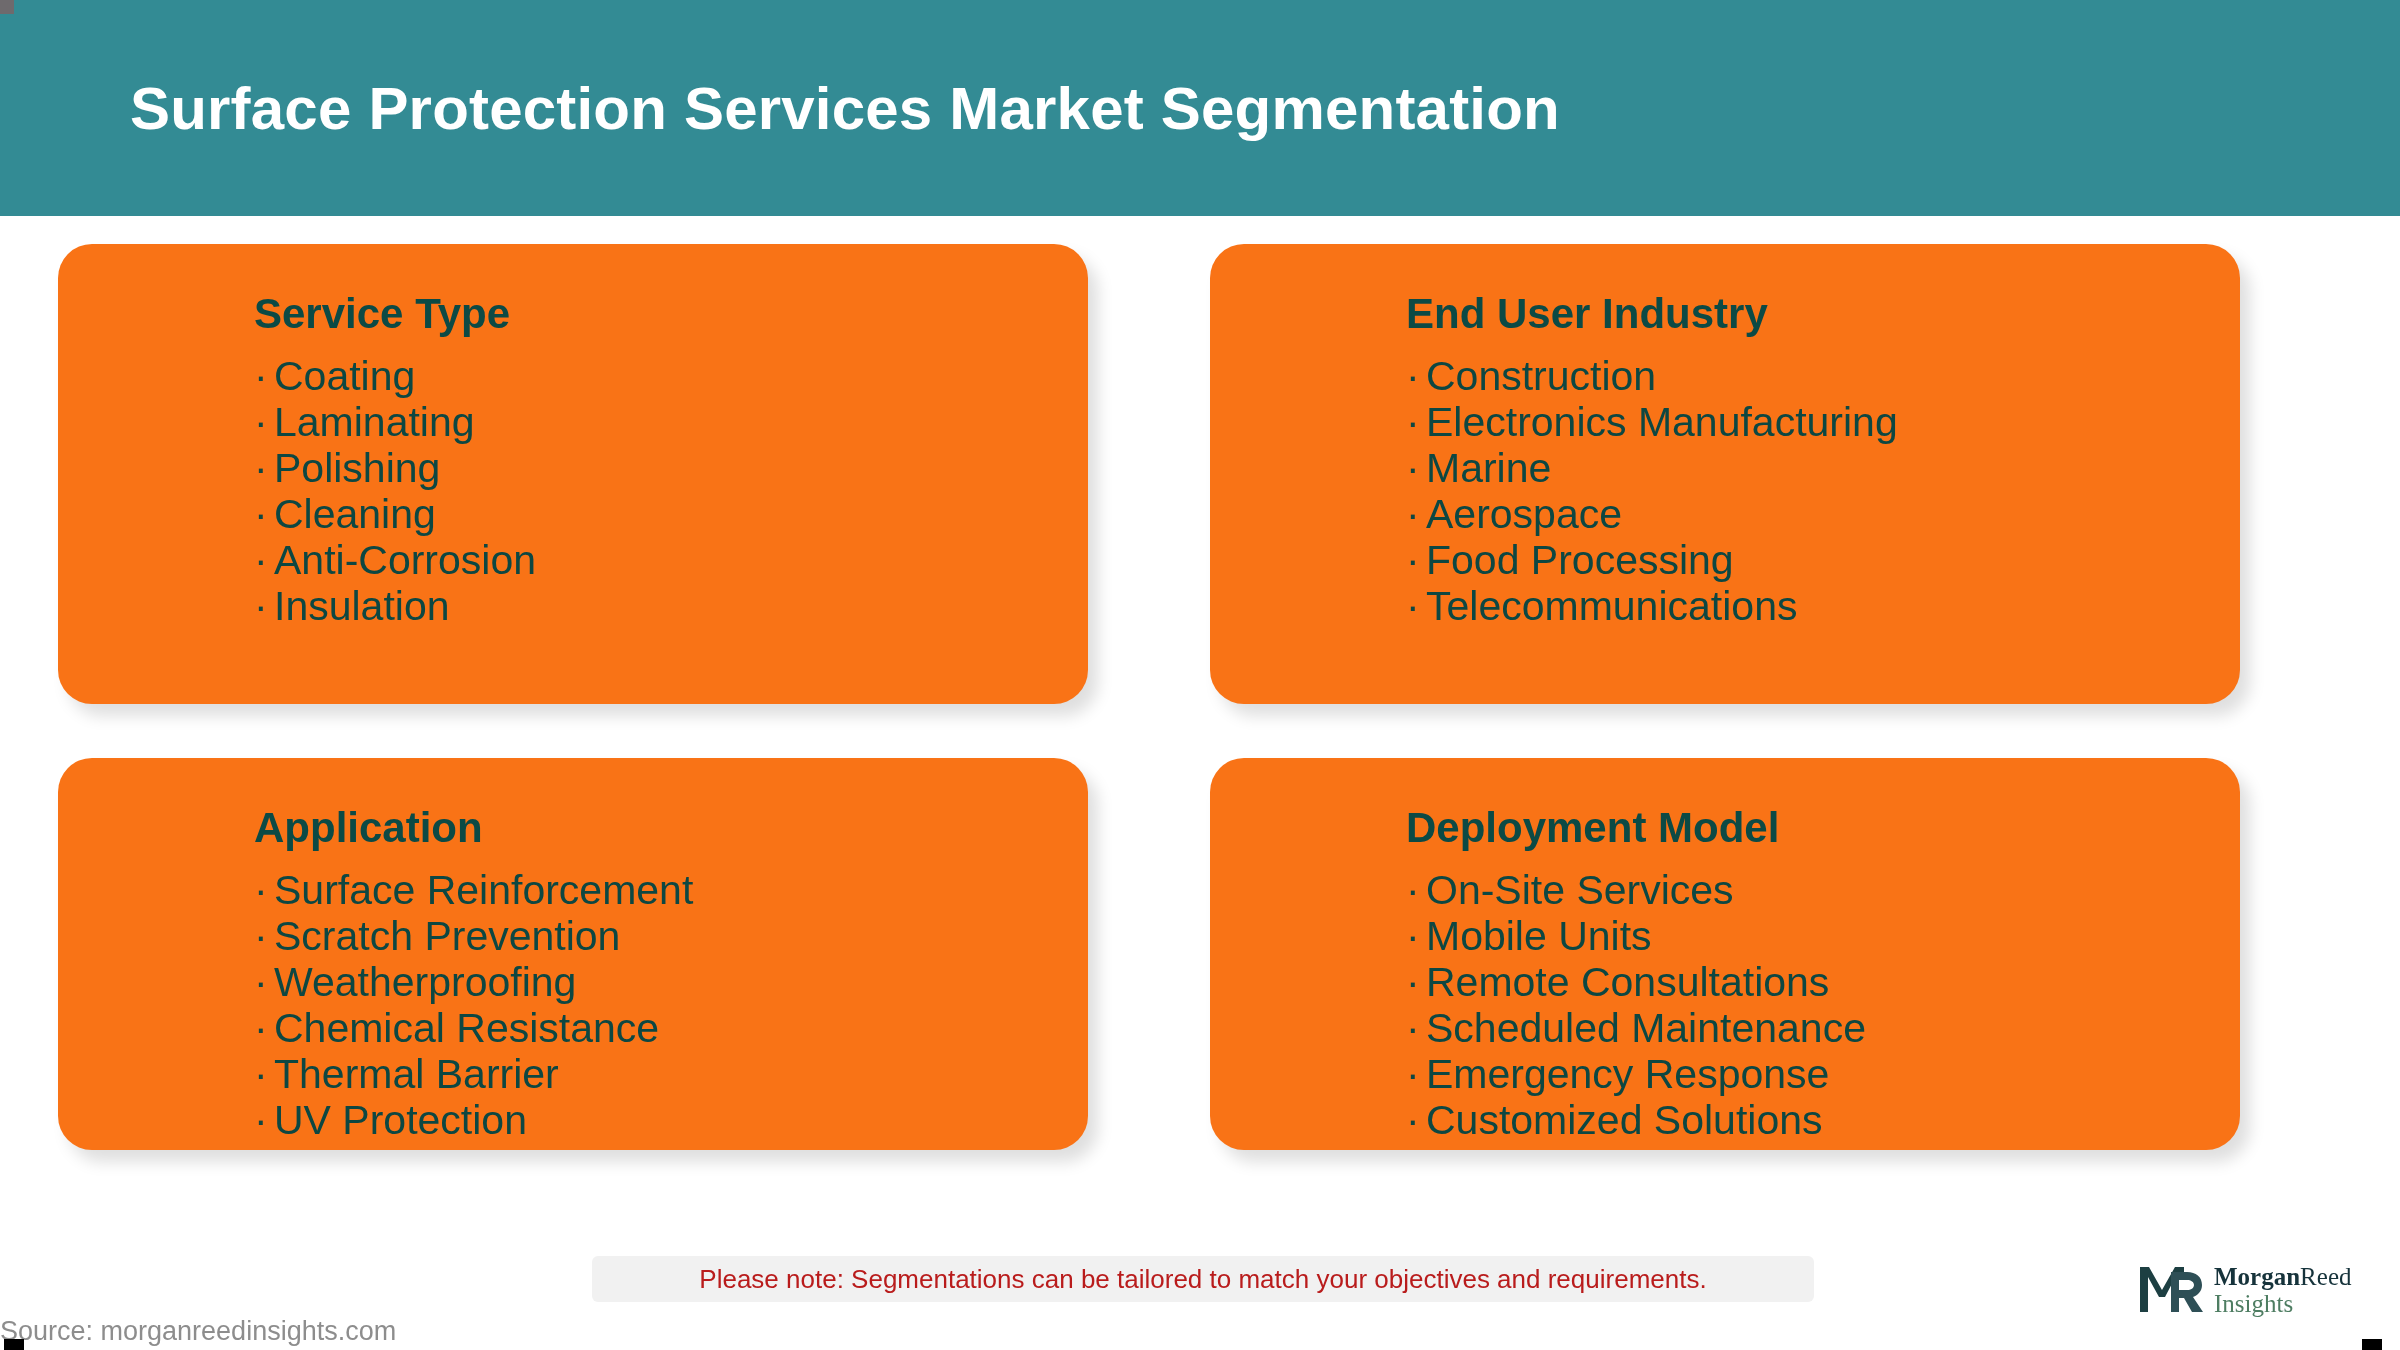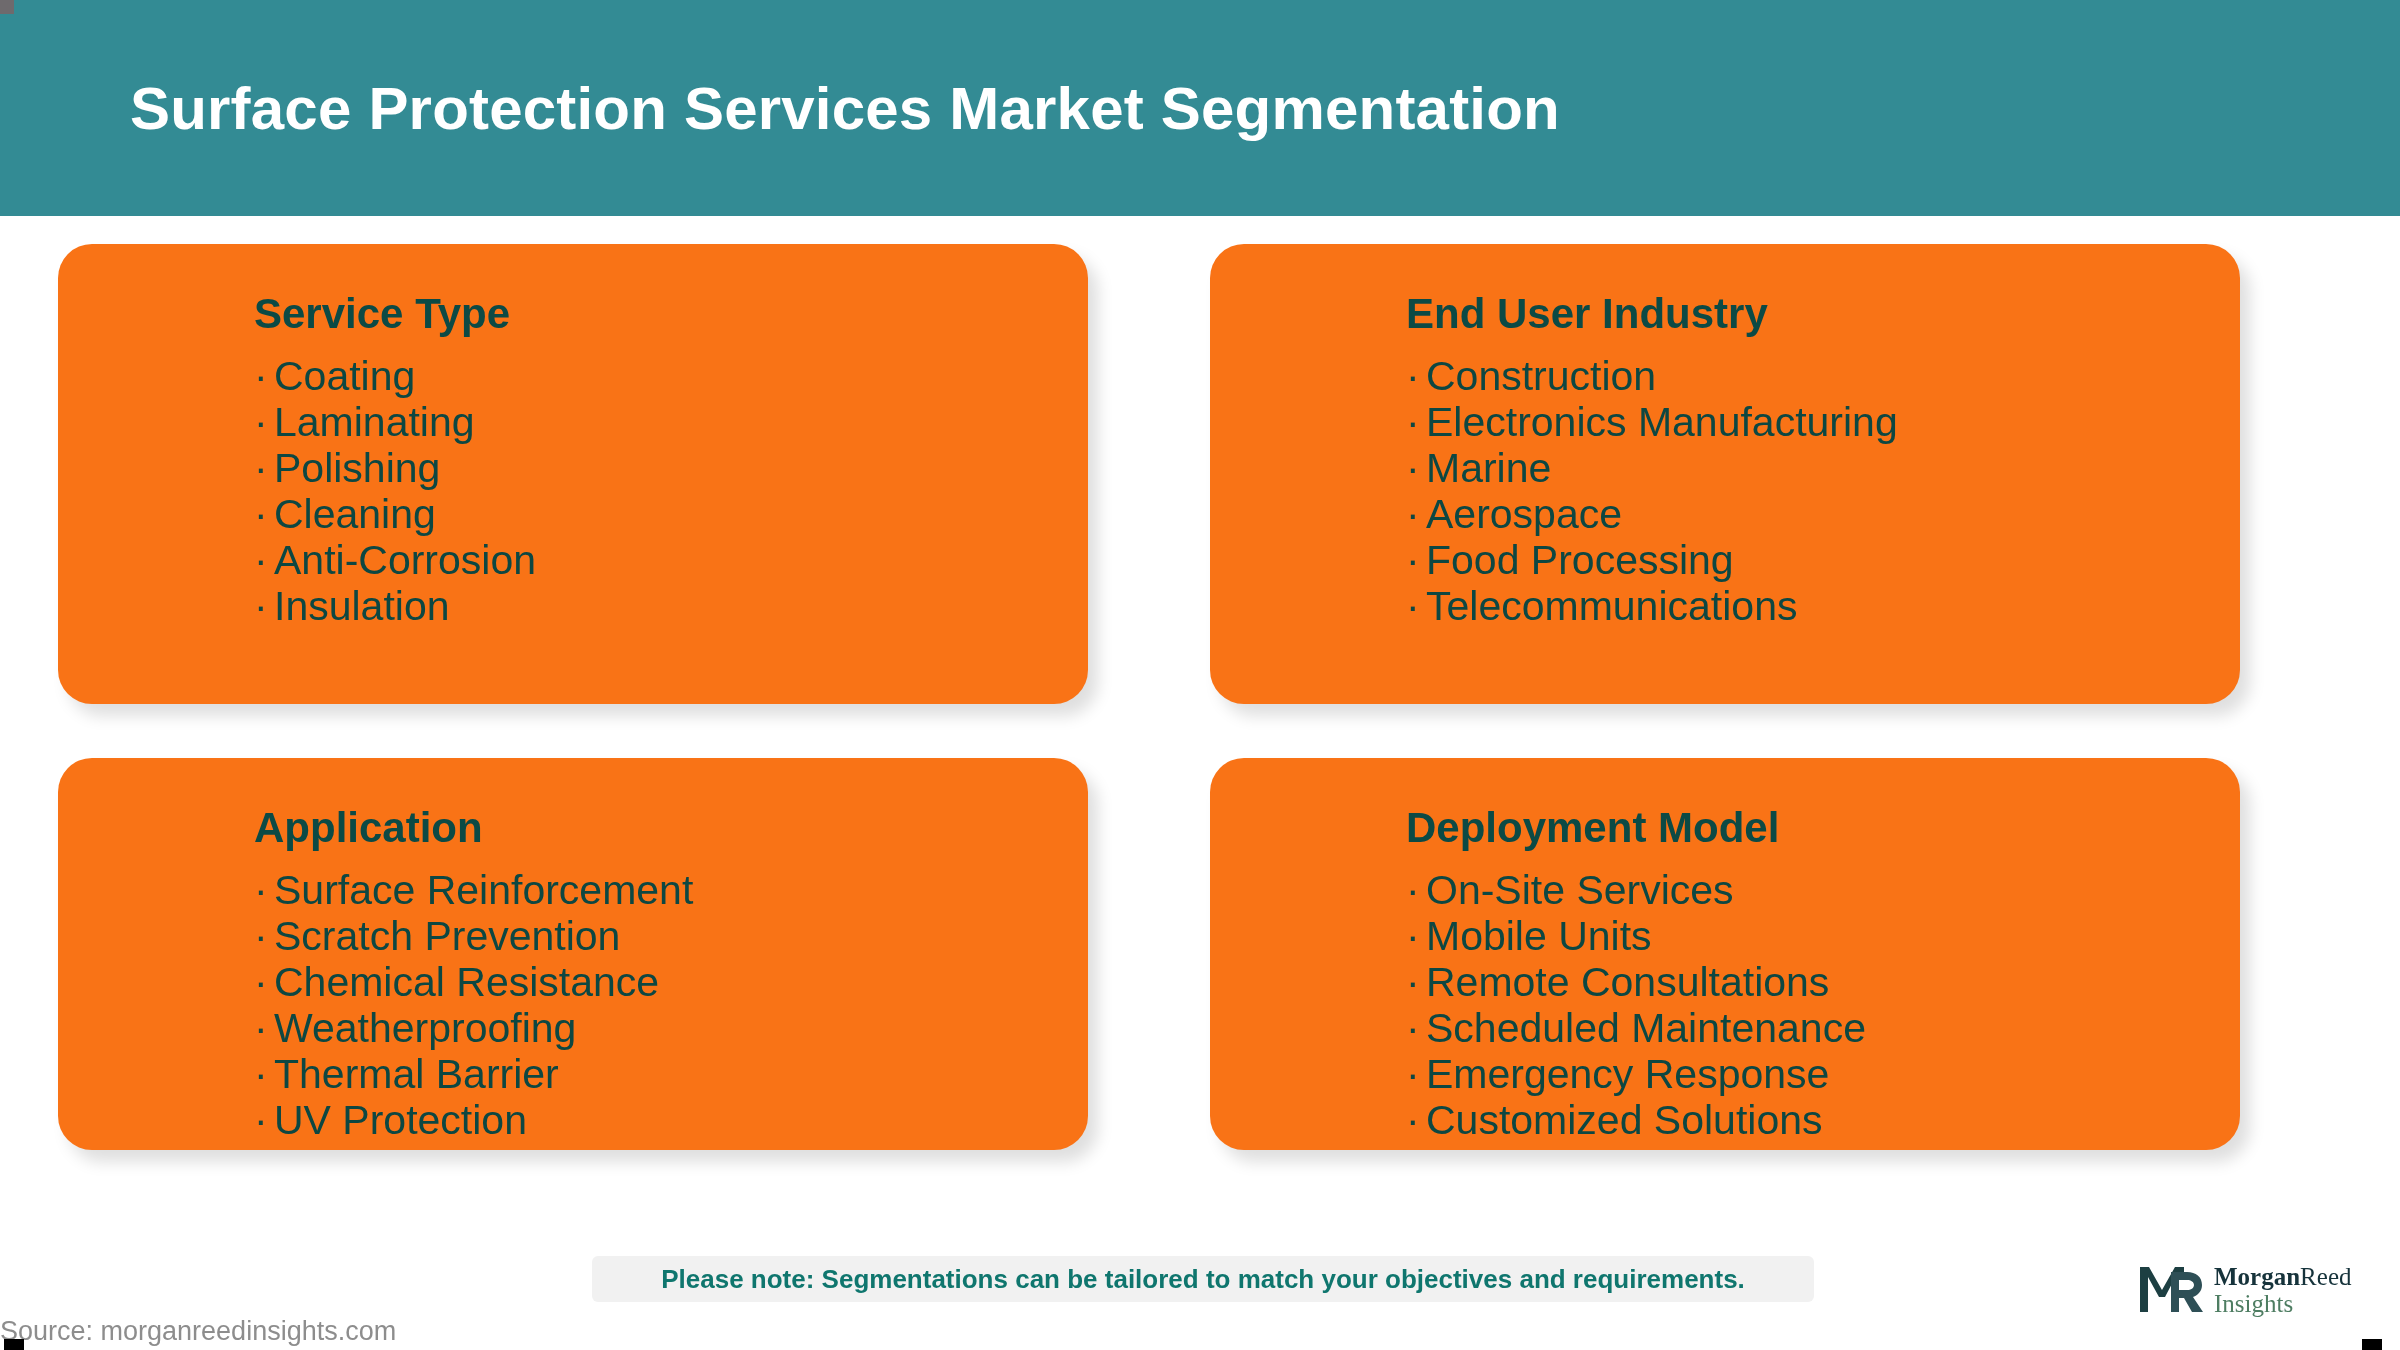--- a/index.html
+++ b/index.html
@@ -108,23 +108,23 @@
     width: 1222px;
     height: 46px;
     background: #f1f1f1;
     border-radius: 6px;
     display: flex;
     align-items: center;
     justify-content: center;
     box-sizing: border-box;
   }
   .note-text {
-    color: #0f766e;
+    color: #b91c1c;
     font-size: 26px;
-    font-weight: 700;
+    font-weight: 400;
     white-space: nowrap;
   }
   .source-text {
     position: absolute;
     left: 0;
     top: 84px;
     width: 2310px;
     text-align: left;
     color: #8d8d8d;
     font-size: 27px;
@@ -201,22 +201,22 @@
       <li><span class="bullet">·</span><span>Food Processing</span></li>
       <li><span class="bullet">·</span><span>Telecommunications</span></li>
     </ul>
   </div>
 
   <div class="card card-left card-r2">
     <div class="card-title">Application</div>
     <ul class="card-list">
       <li><span class="bullet">·</span><span>Surface Reinforcement</span></li>
       <li><span class="bullet">·</span><span>Scratch Prevention</span></li>
+      <li><span class="bullet">·</span><span>Weatherproofing</span></li>
       <li><span class="bullet">·</span><span>Chemical Resistance</span></li>
-      <li><span class="bullet">·</span><span>Weatherproofing</span></li>
       <li><span class="bullet">·</span><span>Thermal Barrier</span></li>
       <li><span class="bullet">·</span><span>UV Protection</span></li>
     </ul>
   </div>
 
   <div class="card card-right card-r2">
     <div class="card-title">Deployment Model</div>
     <ul class="card-list">
       <li><span class="bullet">·</span><span>On-Site Services</span></li>
       <li><span class="bullet">·</span><span>Mobile Units</span></li>

